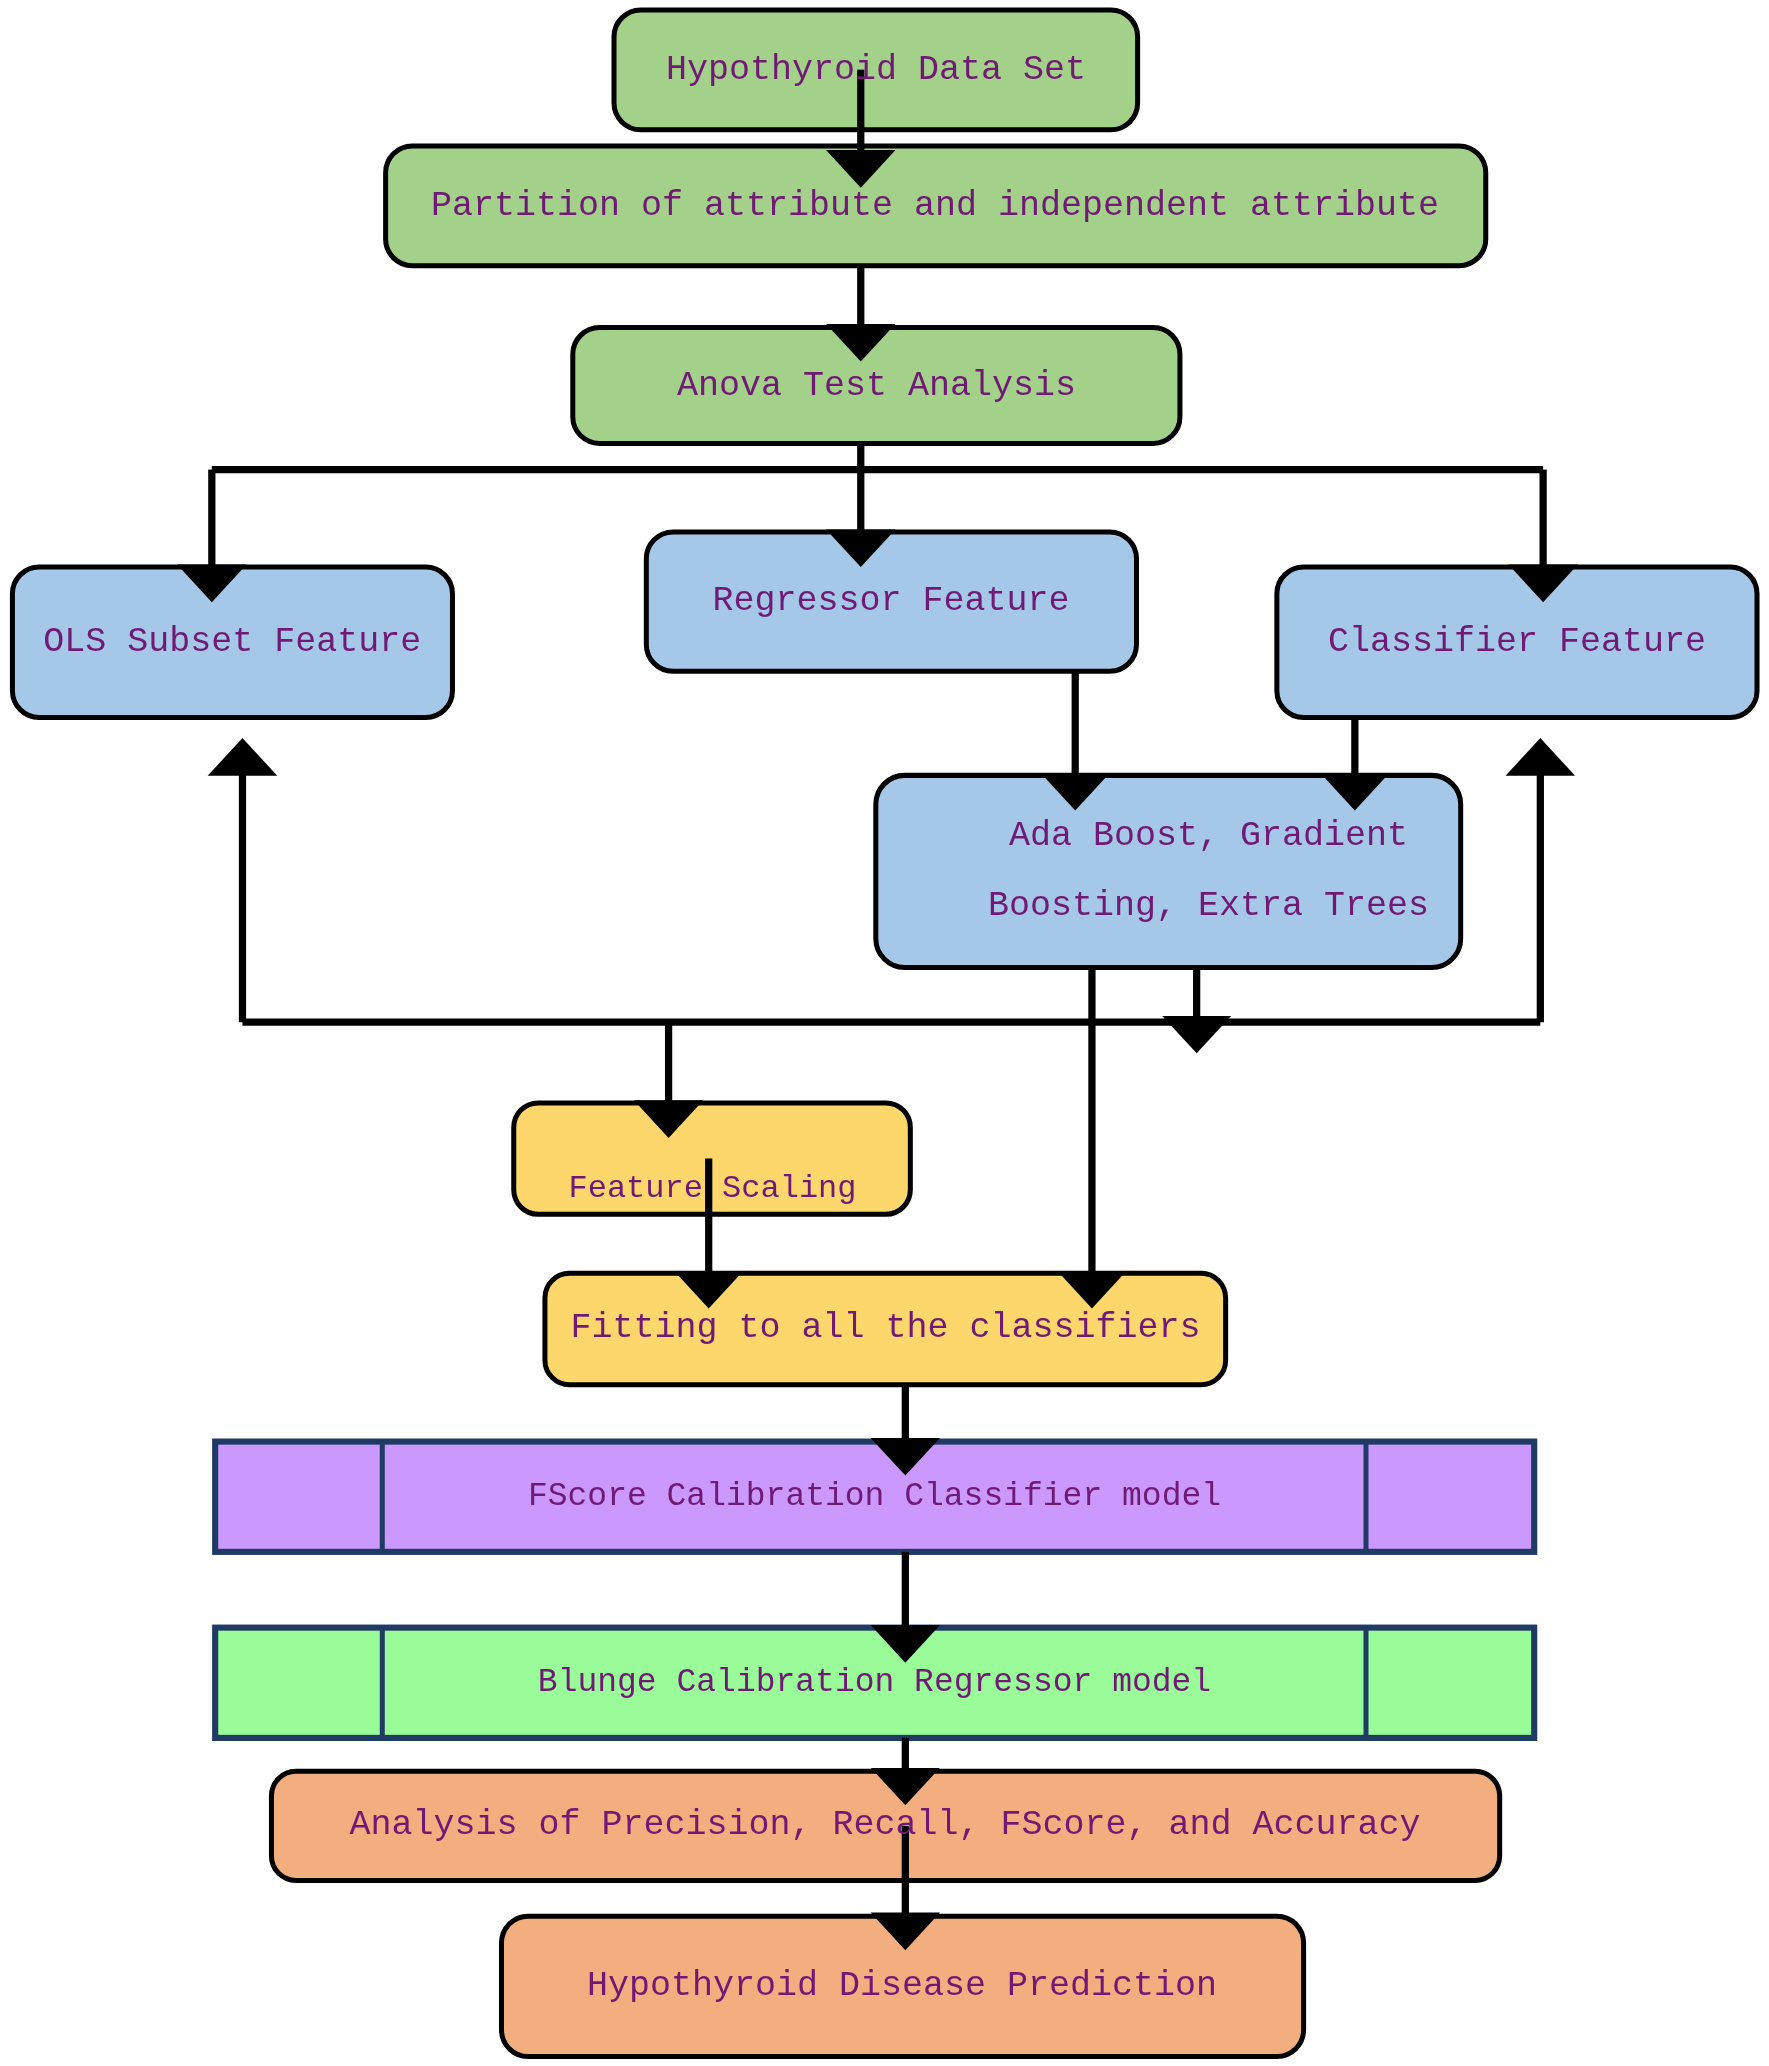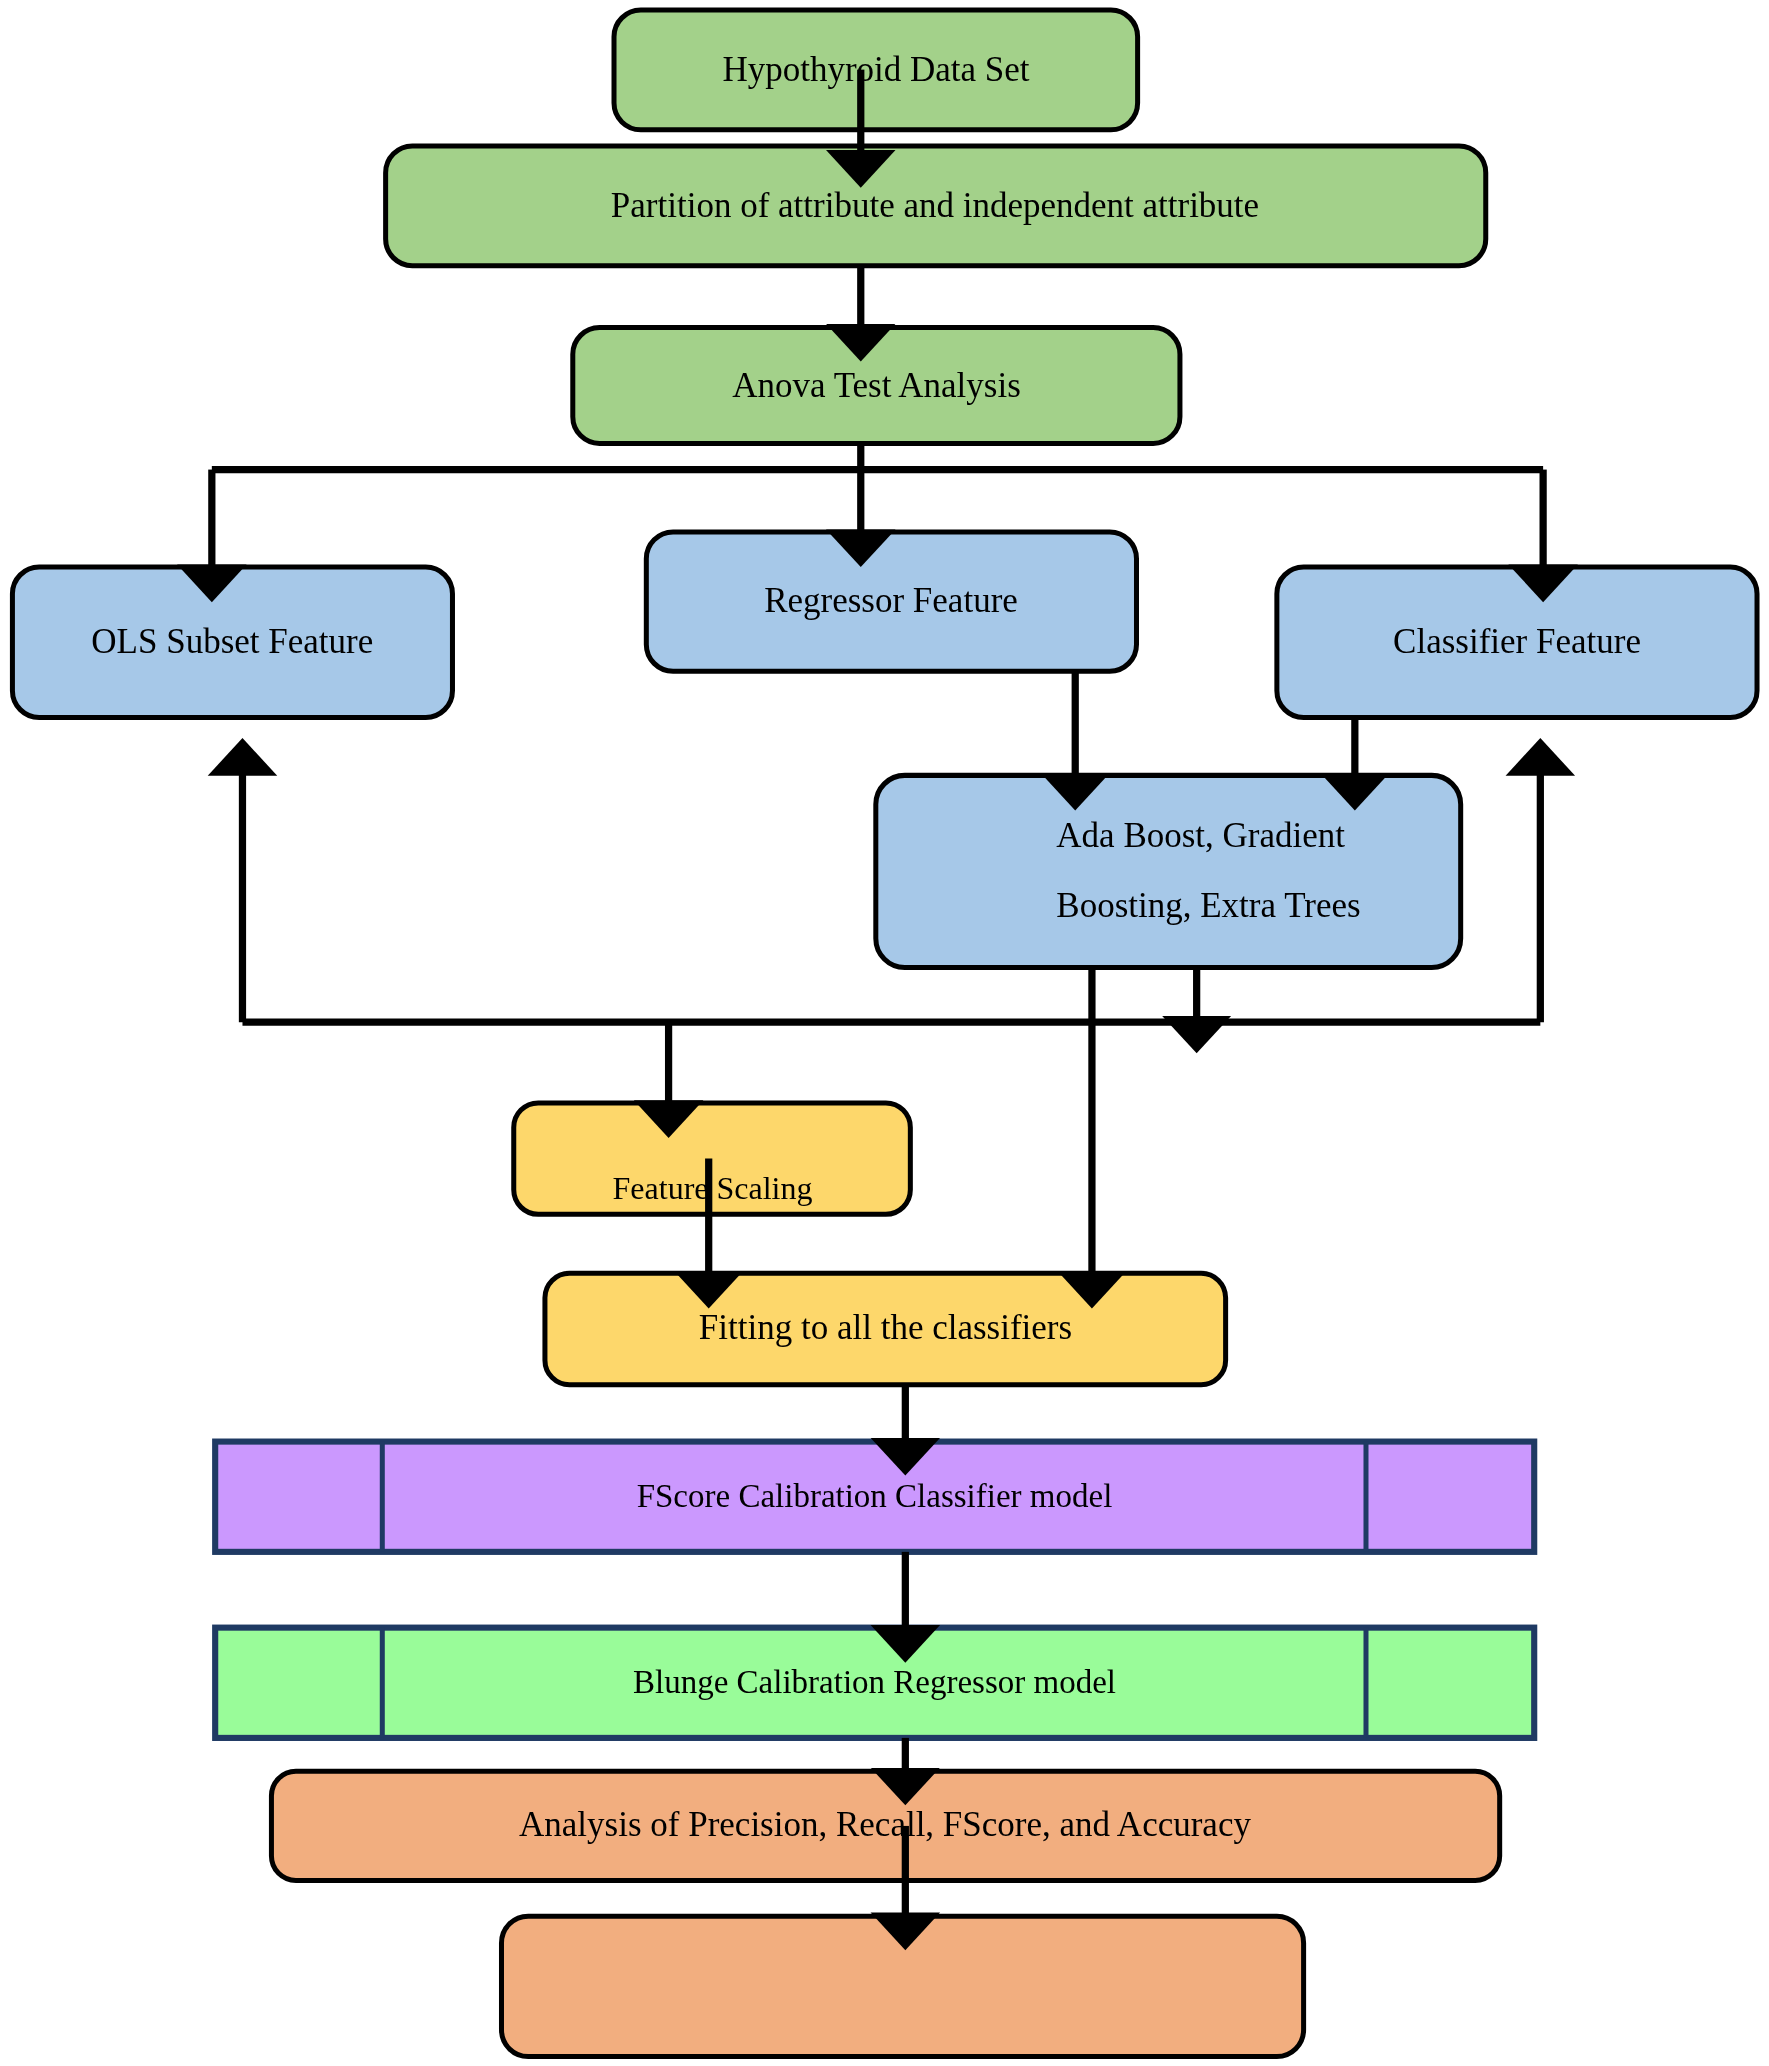--- a/index.html
+++ b/index.html
@@ -2,21 +2,21 @@
 <html style="font-size:9px"><head>
 <meta charset="utf-8">
 <style>
   html,body{margin:0;padding:0;background:#ffffff;}
   body{width:1770px;height:2066px;overflow:hidden;
        font-family:"Liberation Serif","DejaVu Serif",serif;}
   #stage{position:relative;width:1770px;height:2066px;background:#fff;}
   svg#flow{position:absolute;left:0;top:0;width:1770px;height:2066px;}
   .nodeLabel{
       position:absolute;display:flex;align-items:center;justify-content:center;
-      text-align:left;color:#000000;font-family:Liberation Serif, serif;
+      text-align:center;color:#701a75;font-family:Liberation Mono, monospace;
       pointer-events:none;line-height:1.55;white-space:pre-line;
   }
 </style>
 </head>
 <body>
 
 <div id="stage">
 
   <svg id="flow" viewBox="0 0 3177 3709">
     <defs>
@@ -123,15 +123,16 @@
   <div class="nodeLabel" style="left:514px;top:1133px;width:397px;height:111px;font-size:32px;">Feature Scaling</div>
 
   <div class="nodeLabel" style="left:545px;top:1273px;width:681px;height:111px;font-size:35px;">Fitting to all the classifiers</div>
 
   <div class="nodeLabel" style="left:215px;top:1442px;width:1319px;height:110px;font-size:33px;">FScore Calibration Classifier model</div>
 
   <div class="nodeLabel" style="left:215px;top:1628px;width:1319px;height:110px;font-size:33px;">Blunge Calibration Regressor model</div>
 
   <div class="nodeLabel" style="left:271px;top:1771px;width:1228px;height:109px;font-size:35px;">Analysis of Precision, Recall, FScore, and Accuracy</div>
 
+  <div class="nodeLabel" style="left:501px;top:1916px;width:802px;height:140px;font-size:35px;">Hypothyroid Disease Prediction</div>
 
 </div>
 
 
 </body></html>

